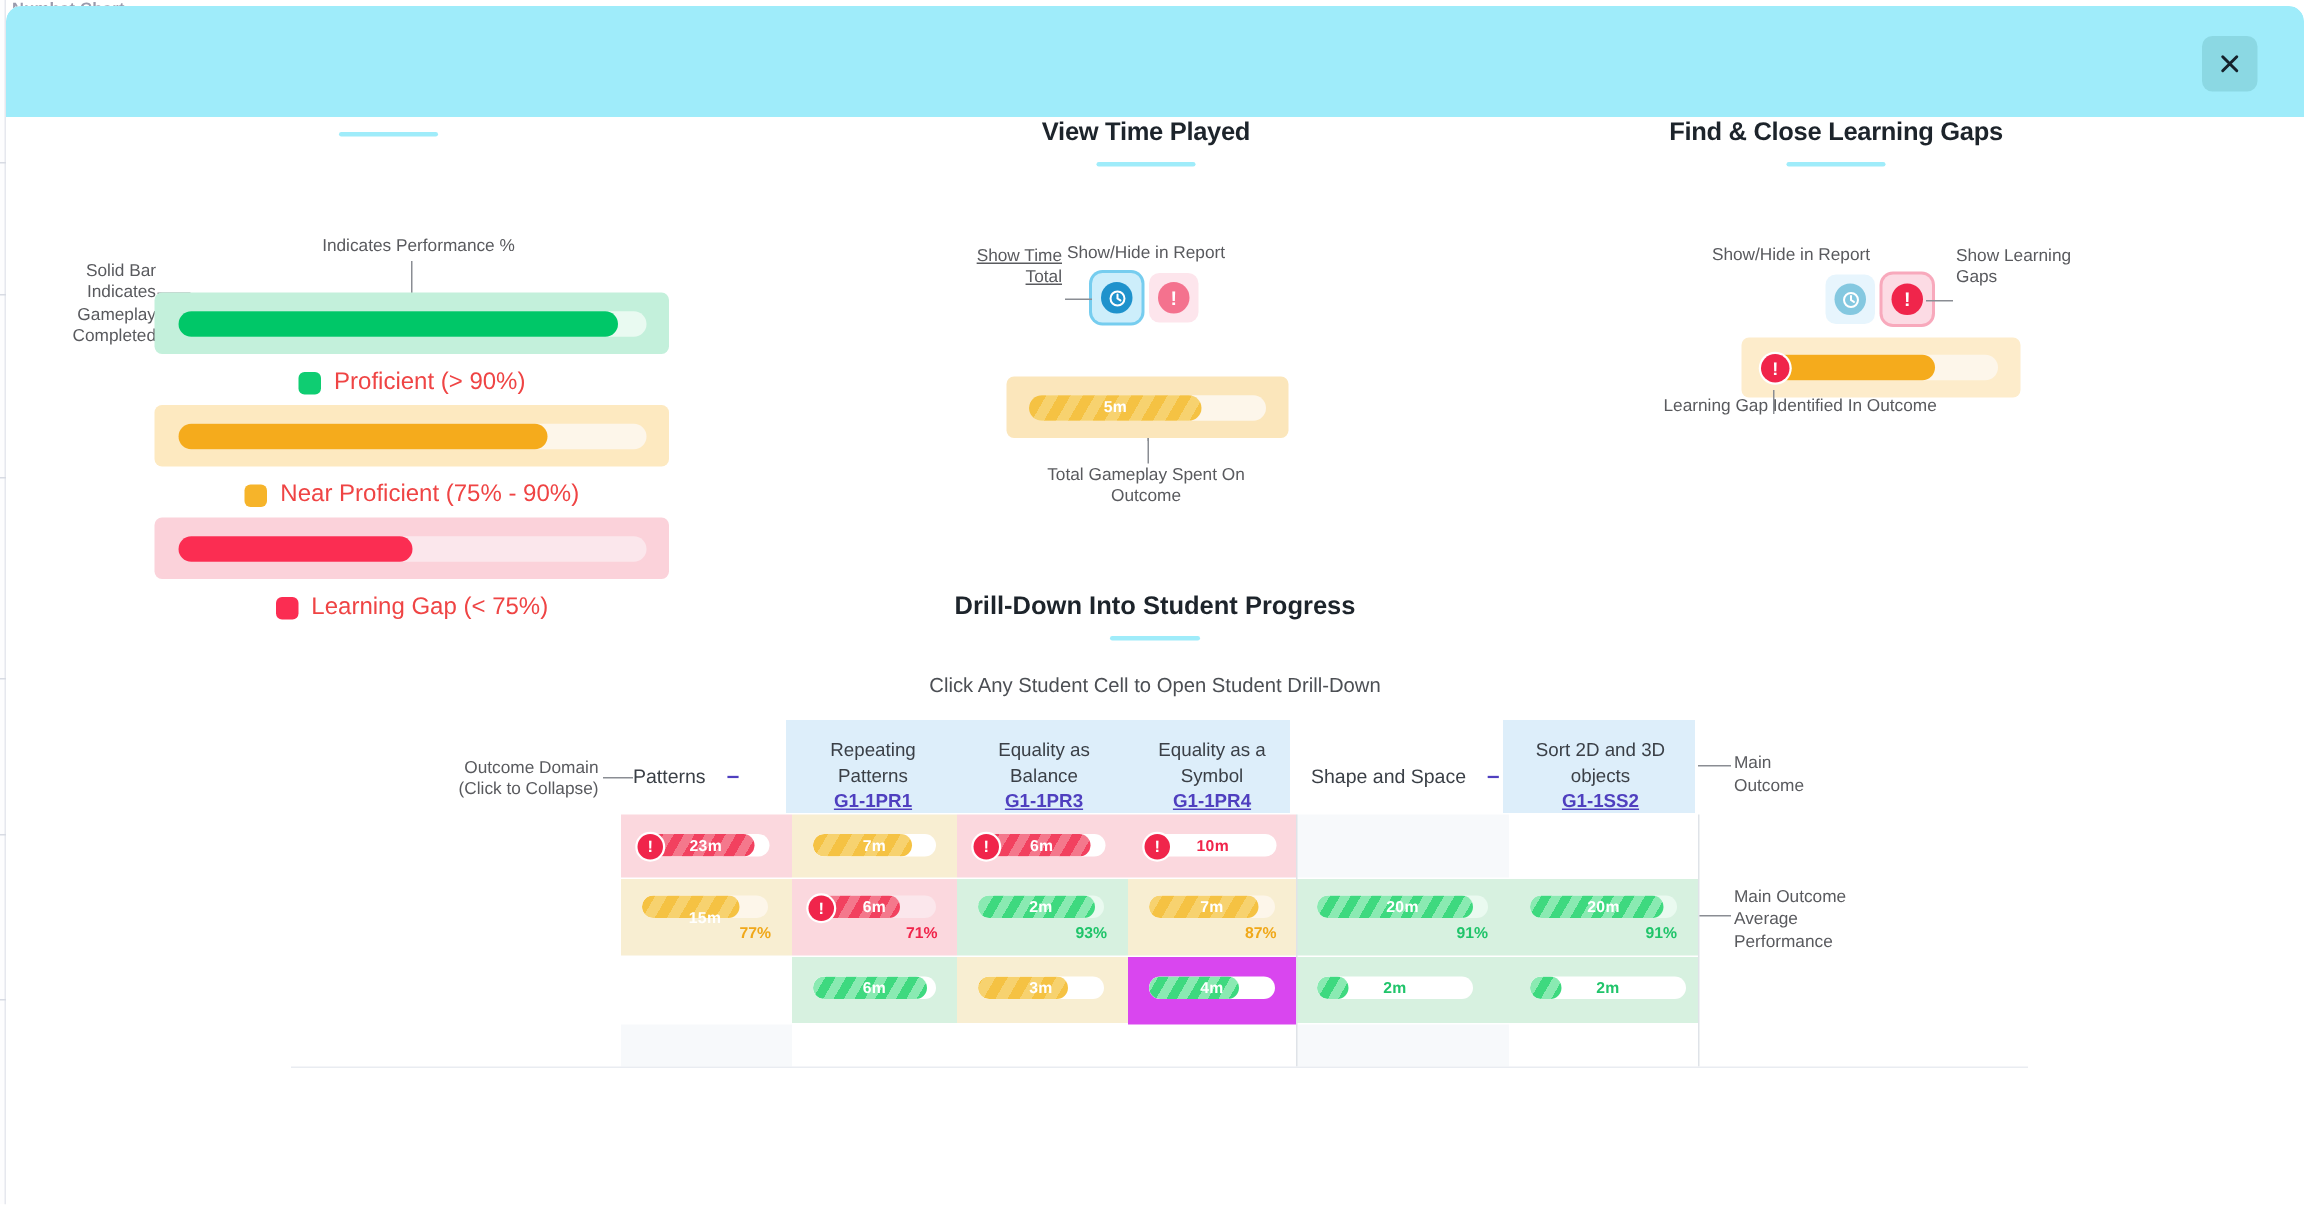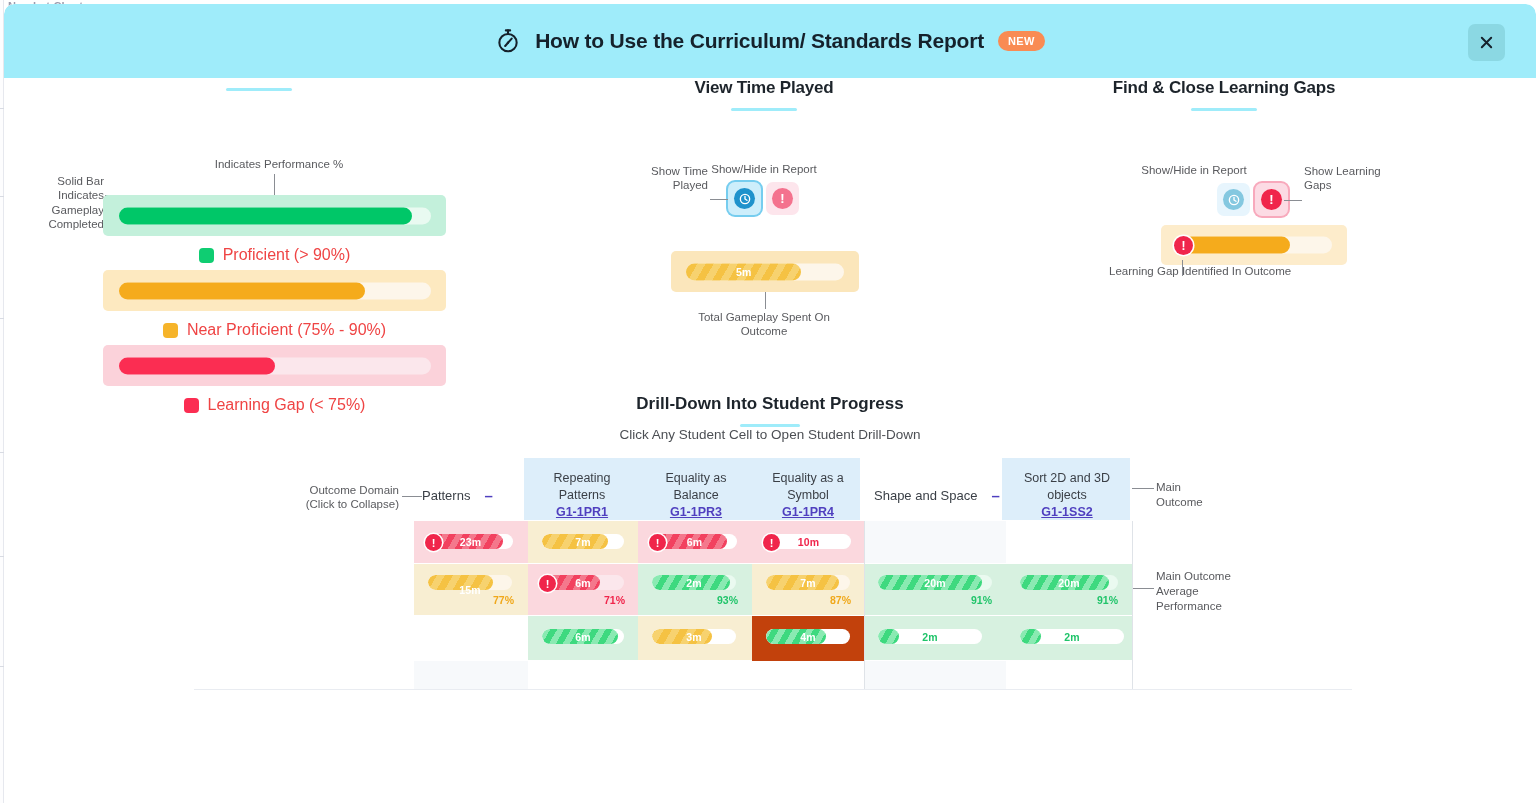--- a/index.html
+++ b/index.html
@@ -99,21 +99,21 @@
 
   .bar-label {
     position: absolute; inset: 0; display: flex; align-items: center;
     justify-content: center; font-size: 10.5px; font-weight: 800; color: #fff;
     letter-spacing: .2px; pointer-events: none;
   }
 
   
   .drill { position: relative; margin-top: 6px; }
   .drill-title { font-size: 17px; font-weight: 800; color: #1d242b; text-align:center; }
-  .drill-sub { text-align:center; font-size: 13.5px; color:#4c4f54; }
+  .drill-sub { text-align:center; font-size: 13.5px; color:#4c4f54; margin-top: 22px; }
 
   .table-area { position: relative; margin-top: 16px; height: 220px; }
 
   .col-hl { position: absolute; top: 0; background: #ddeefa; }
   .hdr-cell {
     position: absolute; text-align: center; font-size: 12.5px; color: #3a3f46;
     line-height: 1.35;
   }
   .hdr-code {
     color: #4f3fbf; text-decoration: underline; font-weight: 600; font-size: 12.5px;
@@ -148,33 +148,20 @@
   <div class="bg-tick" style="top:108px"></div>
   <div class="bg-tick" style="top:196px"></div>
   <div class="bg-tick" style="top:318px"></div>
   <div class="bg-tick" style="top:452px"></div>
   <div class="bg-tick" style="top:556px"></div>
   <div class="bg-tick" style="top:666px"></div>
 
   <div class="modal">
 
     <div class="modal-header">
-      <div class="header-inner">
-        <span>
-          <svg class="stopwatch-icon" viewBox="0 0 24 24" fill="none" stroke="#15212b" stroke-width="1.9" stroke-linecap="round">
-            <circle cx="12" cy="13.5" r="8"></circle>
-            <path d="M10 2.2h4"></path>
-            <path d="M12 2.2v2.6"></path>
-            <path d="M15.4 9.8L9.4 16.6"></path>
-            <circle cx="12" cy="13.5" r="1.1" fill="#15212b" stroke="none"></circle>
-          </svg>
-        </span>
-        <span class="modal-title">How to Use the Curriculum/ Standards Report</span>
-        <span class="new-badge">NEW</span>
-      </div>
       <button class="close-btn">
         <svg width="15" height="15" viewBox="0 0 16 16" stroke="#15212b" stroke-width="2.1" stroke-linecap="round">
           <path d="M3 3 L13 13 M13 3 L3 13"></path>
         </svg>
       </button>
     </div>
 
     <div class="panels">
 
       <div class="panel" style="left:0; width:510px;">
@@ -234,23 +221,23 @@
               <svg width="12" height="12" viewBox="0 0 16 16" fill="none" stroke="#fff" stroke-width="1.8" stroke-linecap="round">
                 <circle cx="8" cy="8" r="6.2"></circle>
                   <path d="M8 4.4V8l2.6 1.7"></path>
               </svg>
             </span>
           </div>
           <div class="chip" style="background:#fde5ec;">
             <span class="chip-dot" style="background:#f4728e;">!</span>
           </div>
         </div>
-        <div class="cap cap-r" style="position:absolute; left:40px; top:86px; width:104px;">
+        <div class="cap cap-r" style="position:absolute; left:40px; top:86px; width:104px;text-decoration:underline;">
           <div>Show Time</div>
-          <div>Played</div>
+          <div>Total</div>
         </div>
         <div class="hline" style="left:146px; top:121px; width:18px;"></div>
 
         <div class="vline" style="left:201px; top:191px; height:25px;"></div>
 
         <div class="bar-wrap" style="position:absolute; left:107px; top:173px; width:188px; height:41px; background:#fbe6bb;">
           <div class="bar-track" style="left:15px; width:158px; background:#fdf6ea;">
             <div class="bar-fill striped-y" style="width:73%;"></div>
             <div class="bar-label" style="left:0; width:73%;">5m</div>
           </div>
@@ -438,21 +425,21 @@
             <div class="cbar-fill striped-g" style="width:93%;"></div>
           </div>
           <div class="bar-label" style="left:14px; top:13px; width:82px; height:15px;">6m</div>
         </div>
         <div class="cell" style="left:634px; top:158px; width:114px; height:44px; background:#f8eed2;">
           <div class="cbar" style="left:14px; top:13px; width:84px; background:#fff;">
             <div class="cbar-fill striped-y" style="width:72%;"></div>
           </div>
           <div class="bar-label" style="left:14px; top:13px; width:84px; height:15px;">3m</div>
         </div>
-        <div class="cell" style="left:748px; top:158px; width:112px; height:56px; background:#c2410c;">
+        <div class="cell" style="left:748px; top:158px; width:112px; height:56px; background:#d946ef;">
           <div class="cbar" style="left:14px; top:13px; width:84px; background:#fff;">
             <div class="cbar-fill striped-g" style="width:72%;"></div>
           </div>
           <div class="bar-label" style="left:14px; top:13px; width:84px; height:15px;">4m</div>
         </div>
         <div class="cell" style="left:860px; top:158px; width:142px; height:44px; background:#d7f1e0;">
           <div class="cbar" style="left:14px; top:13px; width:104px; background:#fff;">
             <div class="cbar-fill striped-g" style="width:20%;"></div>
           </div>
           <div class="bar-label" style="left:14px; top:13px; width:104px; height:15px; color:#20c46a;">2m</div>

